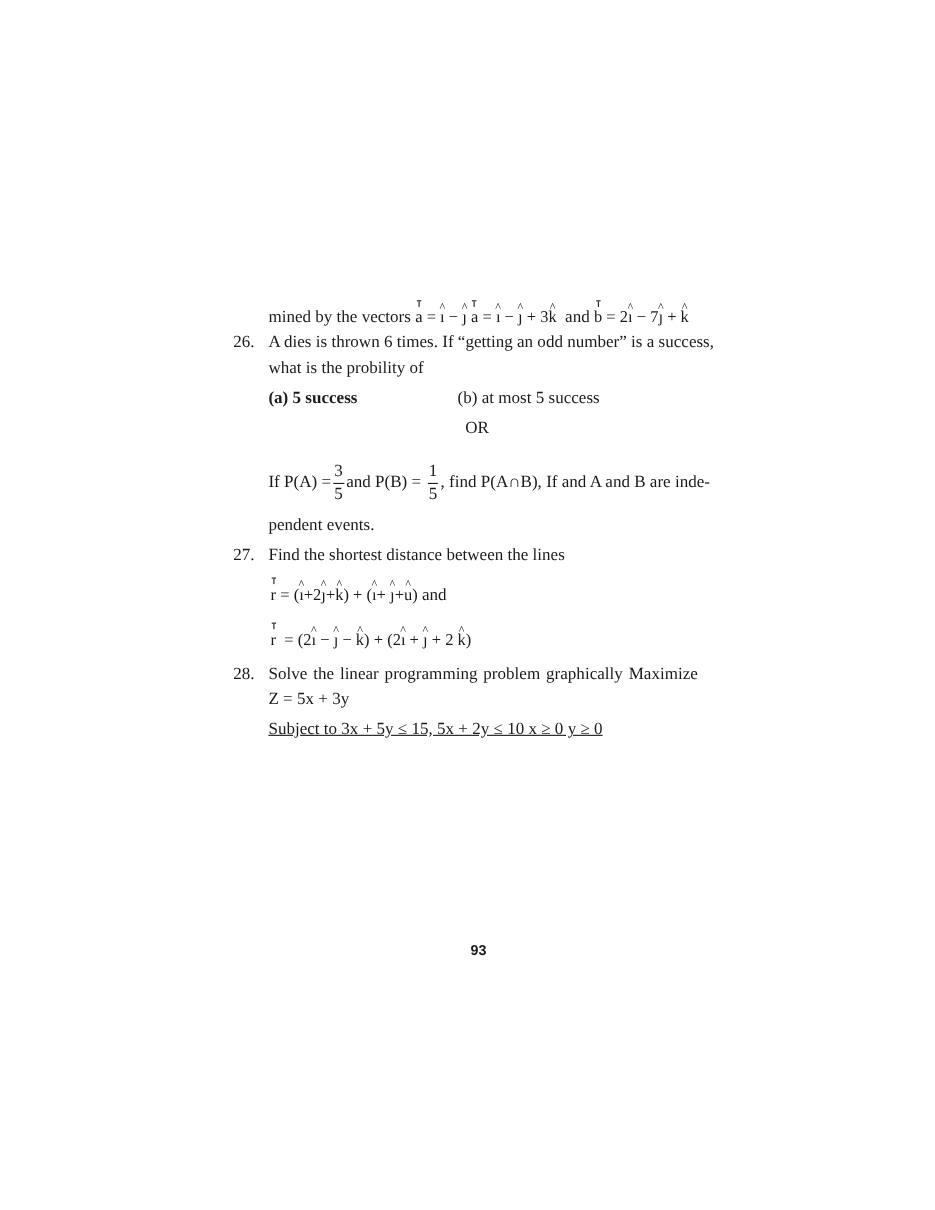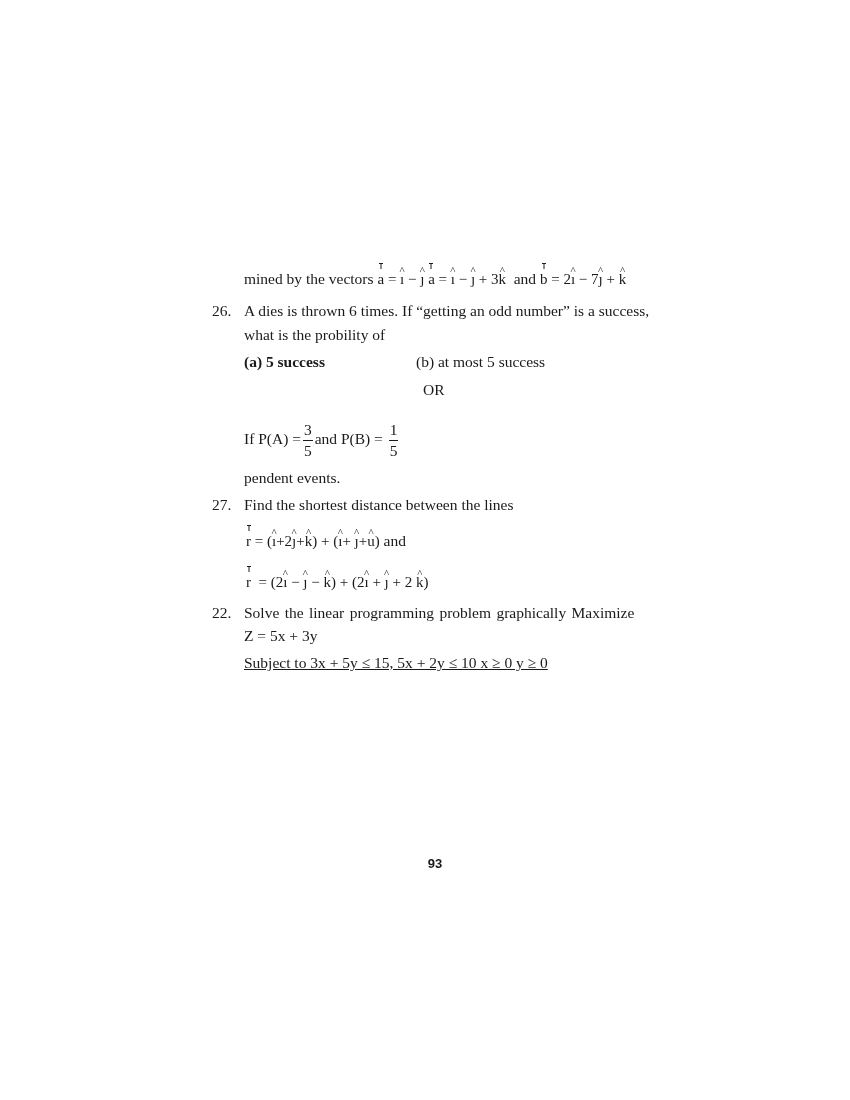--- a/index.html
+++ b/index.html
@@ -40,21 +40,21 @@
   .pagenum {
     position: absolute; left: 0; width: 870px; top: 856px;
     text-align: center;
     font-family: "Liberation Sans", "DejaVu Sans", sans-serif;
     font-weight: bold; font-size: 13px;
   }
 </style>
 </head>
 <body>
 
-<div class="line" style="left:244px; top:270px;">
+<div class="line" style="left:244px; top:280px;">
   <span>mined by the vectors</span>
   <span class="math">
     <span class="vec">a</span> = <span class="hat">ı</span> − <span class="hat">ȷ</span>
   </span>
   <span class="math">
     <span class="vec">a</span> = <span class="hat">ı</span> − <span class="hat">ȷ</span> + 3<span class="hat">k</span>
   </span>
   &nbsp;<span>and</span>
   <span class="math">
     <span class="vec">b</span> = 2<span class="hat">ı</span> − 7<span class="hat">ȷ</span> + <span class="hat">k</span>
@@ -63,36 +63,36 @@
 
 <div>
   <span class="line num" style="top:302px;">26.</span>
   <div class="line" style="left:244px; top:302px;">A dies is thrown 6 times. If “getting an odd number” is a success,</div>
   <div class="line" style="left:244px; top:326px;">what is the probility of</div>
   <div class="line" style="left:244px; top:353px;font-weight:bold;">(a) 5 success</div>
   <div class="line" style="left:416px; top:353px;">(b) at most 5 success</div>
   <div class="line" style="left:423px; top:381px;">OR</div>
 
   <div class="line" style="left:244px; top:418px; line-height:42px;">
-    <span>If P(A) =</span><span class="frac"><span class="top">3</span><span>5</span></span><span>and P(B) =</span> <span class="frac"><span class="top">1</span><span>5</span></span>
+    <span>If P(A) =</span><span class="frac"><span class="top">3</span><span>5</span></span><span>and P(B) =</span> <span class="frac"><span class="top">1</span><span>5</span></span><span>, find P(A∩B), If and A and B are inde-</span>
   </div>
   <div class="line" style="left:244px; top:469px;">pendent events.</div>
 </div>
 
 <div>
   <span class="line num" style="top:496px;">27.</span>
   <div class="line" style="left:244px; top:496px;">Find the shortest distance between the lines</div>
   <div class="line math" style="left:246px; top:532px;">
     <span class="vec">r</span> = (<span class="hat">ı</span>+2<span class="hat">ȷ</span>+<span class="hat">k</span>) + (<span class="hat">ı</span>+ <span class="hat">ȷ</span>+<span class="hat">u</span>)<span style="font-size:15.5px;"> and</span>
   </div>
   <div class="line math" style="left:246px; top:573px;">
     <span class="vec">r</span> &nbsp;= (2<span class="hat">ı</span> − <span class="hat">ȷ</span> − <span class="hat">k</span>) + (2<span class="hat">ı</span> + <span class="hat">ȷ</span> + 2 <span class="hat">k</span>)
   </div>
 </div>
 
 <div>
-  <span class="line num" style="top:604px;">22.</span>
+  <span class="line num" style="top:604px;">28.</span>
   <div class="line" style="left:244px; top:604px; word-spacing:1.5px;">Solve the linear programming problem graphically Maximize</div>
   <div class="line" style="left:244px; top:627px;">Z = 5x + 3y</div>
   <div class="line" style="left:244px; top:654px;text-decoration:underline;">Subject to 3x + 5y ≤ 15, 5x + 2y ≤ 10 x ≥ 0 y ≥ 0</div>
 </div>
 
 <div class="pagenum">93</div>
 
 </body></html>

